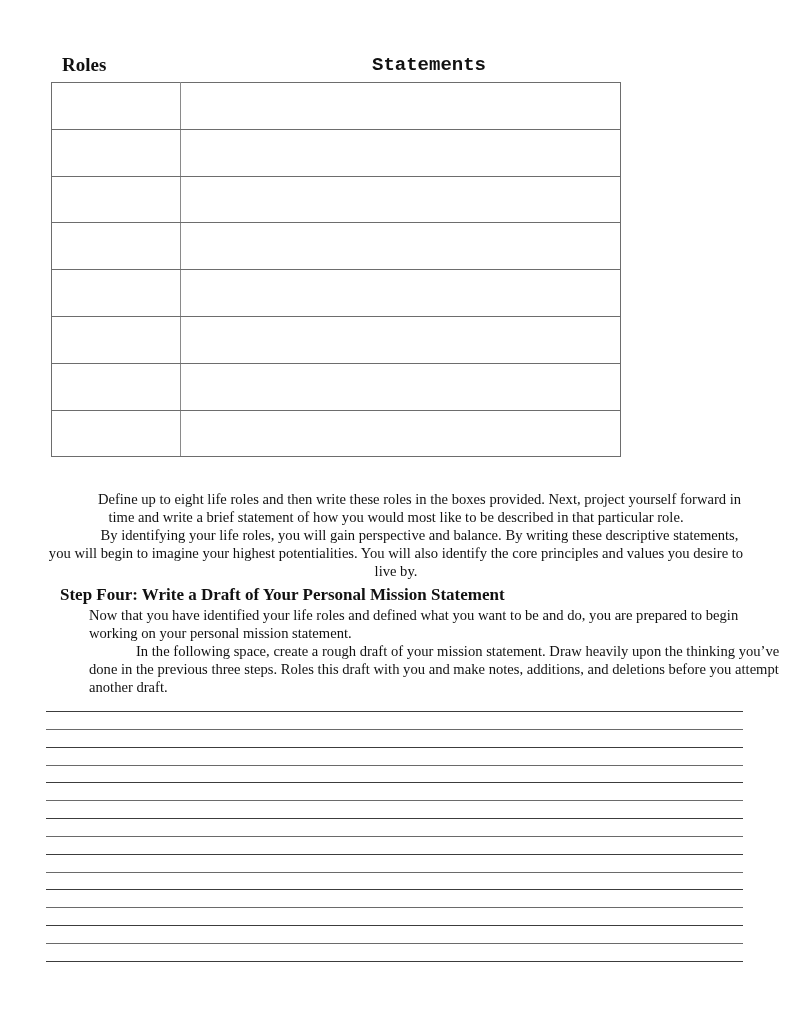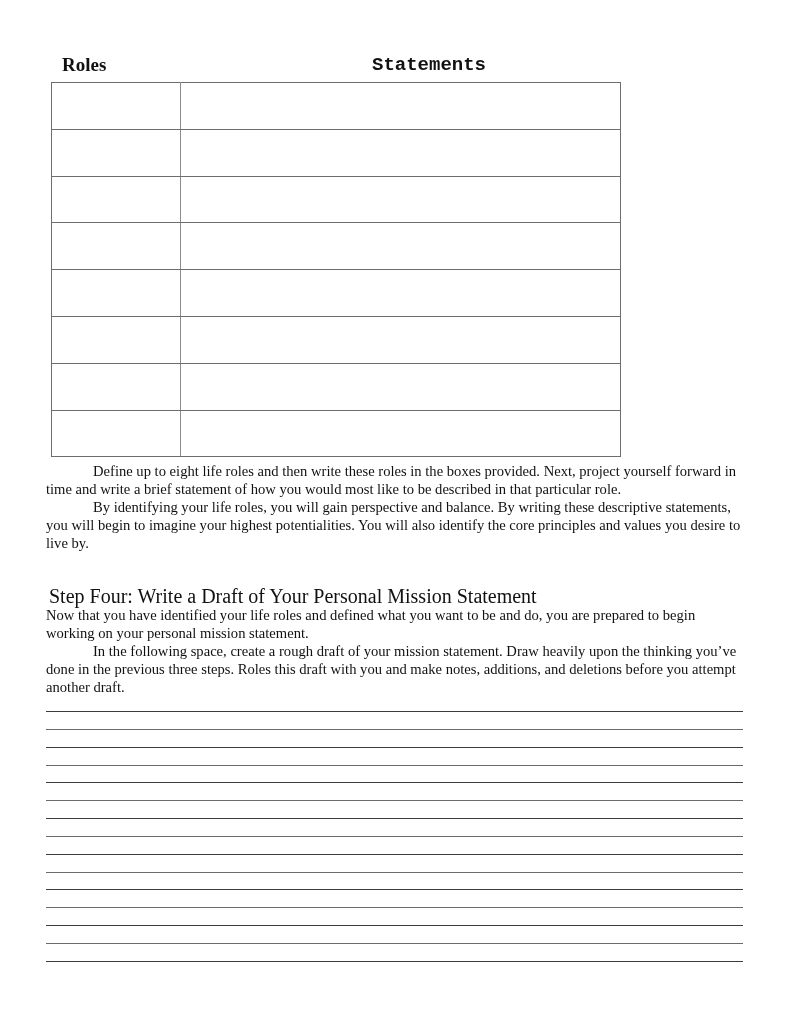--- a/index.html
+++ b/index.html
@@ -47,30 +47,30 @@
       font-size: 14.6px;
       line-height: 18px;
     }
     .body-text p {
       margin: 0;
     }
     .indent {
       text-indent: 47px;
     }
 
-    .instructions { top: 462px; }
+    .instructions { top: 490px; text-align: center; }
 
     .step-heading {
       position: absolute;
-      left: 49px;
+      left: 60px;
       top: 585px;
-      font-weight: normal;
-      font-size: 20px;
+      font-weight: bold;
+      font-size: 17px;
     }
-    .step-text { top: 606px; }
+    .step-text { top: 606px; margin-left: 43px; }
 
     .writing-lines {
       position: absolute;
       left: 46px;
       top: 711px;
       width: 697px;
     }
     .writing-line {
       height: 17.85px;
       border-top: 1.3px solid #3c3c3c;

